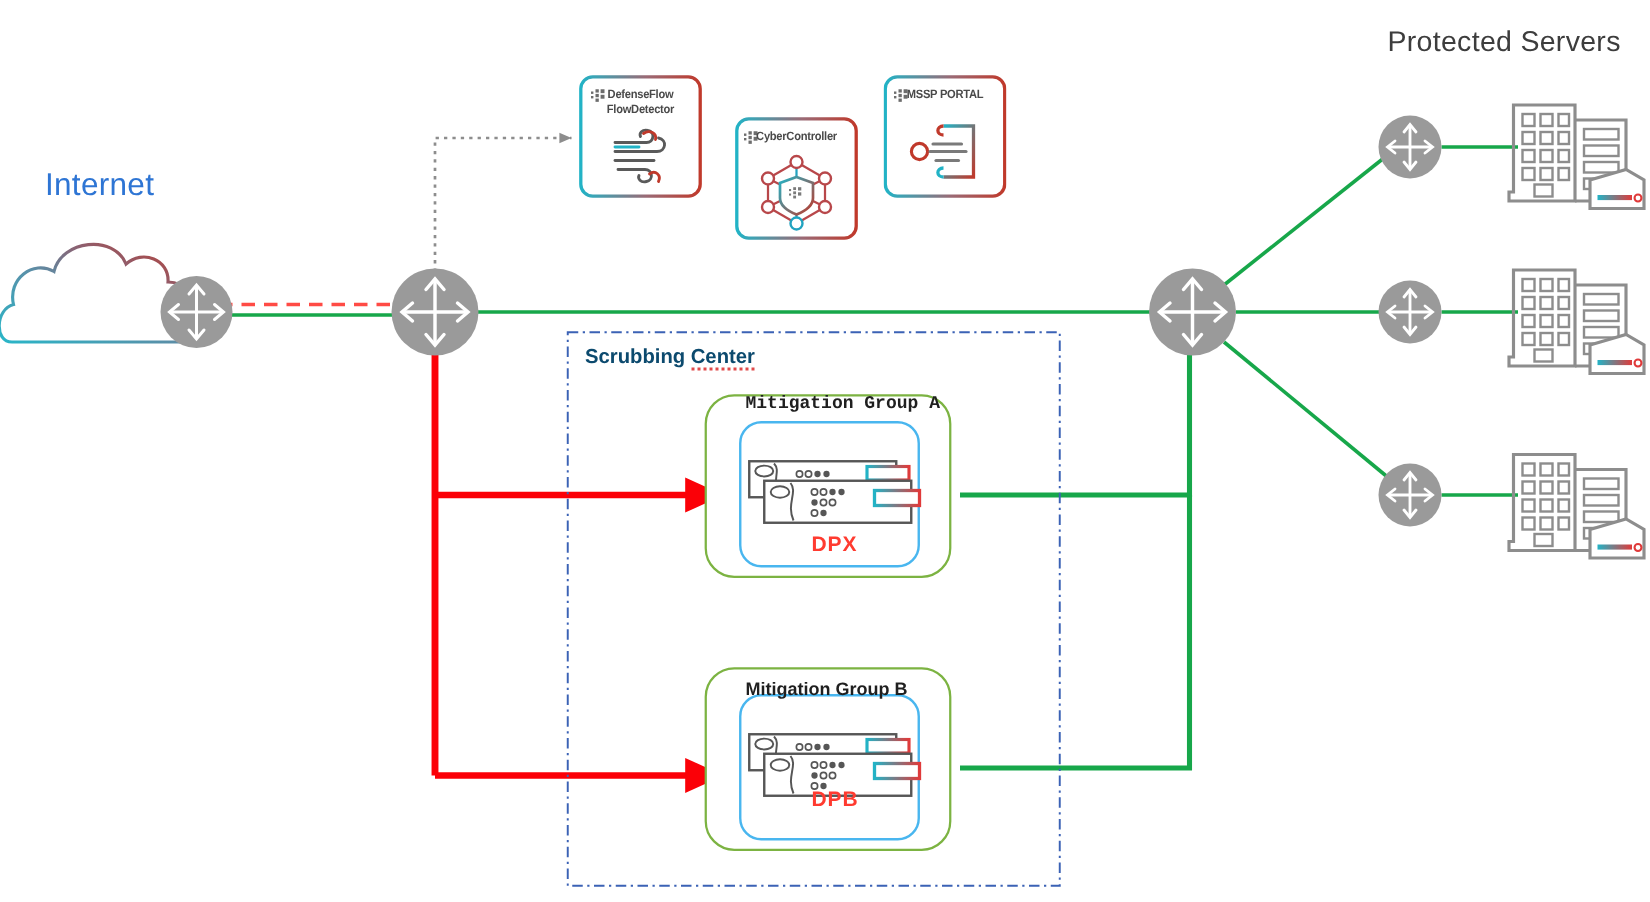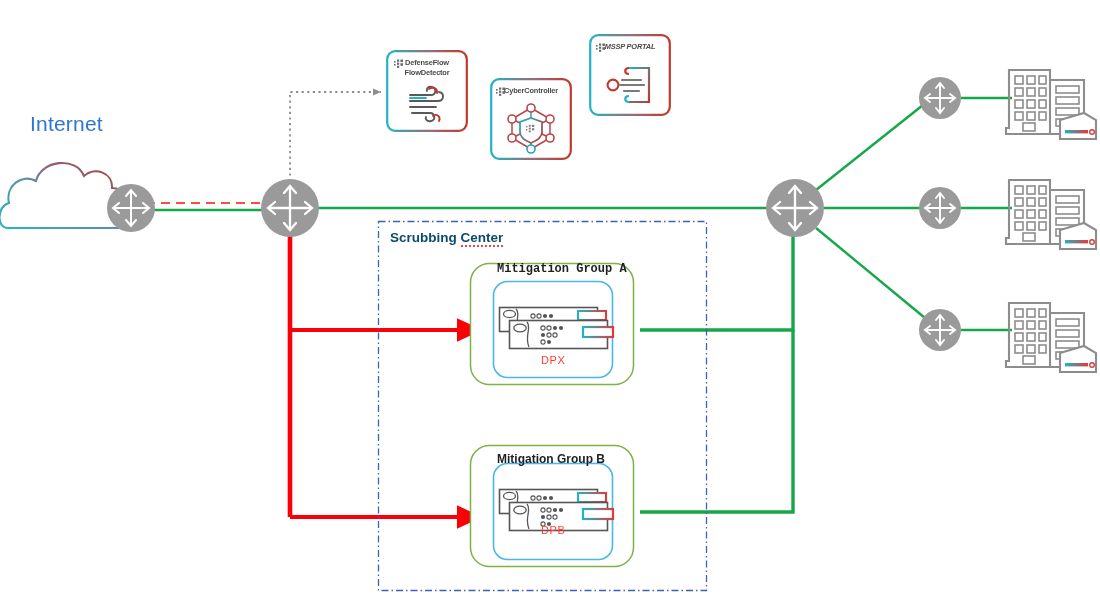--- a/index.html
+++ b/index.html
@@ -30,41 +30,41 @@
   #scrubbing-center-label .sp{
     border-bottom:2px dotted #e04a4a;padding-bottom:0px;
   }
   .mg-title{
     position:absolute;font-size:12px;font-weight:bold;color:#1f1f1f;
     white-space:nowrap;
   }
   #mg-a-title{left:497px;top:262px;font-family:Liberation Mono, monospace;}
   #mg-b-title{left:497px;top:452px;}
   .dp-label{
-    position:absolute;font-size:11px;color:#ff3b30;font-weight:normal;
+    position:absolute;font-size:14px;color:#ff3b30;font-weight:bold;
     letter-spacing:.6px;white-space:nowrap;
   }
   #dp-a-label{left:541px;top:354px;}
   #dp-b-label{left:541px;top:524px;}
 
   
   .prod-card{
     position:absolute;width:82px;height:60px;border-radius:9px;
     background:#ffffff;box-sizing:border-box;
   }
   .prod-title{
     position:absolute;left:0;right:0;top:8px;
     text-align:center;font-size:8px;font-weight:bold;
     color:#4a4a4a;letter-spacing:-.2px;line-height:9.5px;
     font-family:"Liberation Sans Narrow","Liberation Sans",sans-serif;
     transform:scaleX(.93);
   }
   #card-defenseflow{left:386px;top:50px;}
   #card-cybercontroller{left:490px;top:50px;margin-top:28px;}
-  #card-msspportal{left:589px;top:34px;font-style:italic;}
+  #card-msspportal{left:589px;top:50px;}
   .prod-art{position:absolute;left:0;top:0;width:82px;height:82px;}
 </style>
 </head>
 <body>
 
 <div id="stage">
 
   <svg class="layer" viewBox="0 0 1100 601">
     <defs>
       <linearGradient id="cloudGrad" x1="0" y1="1" x2="1" y2="0">
@@ -441,20 +441,21 @@
         </g>
       </g>
     </svg>
     <div class="prod-title">
       <div>MSSP PORTAL</div>
     </div>
   </div>
 
   <div class="lbl" id="internet-label">Internet</div>
 
+  <div class="lbl" id="protected-servers-label">Protected Servers</div>
 
 
   <div class="lbl" id="scrubbing-center-label"><span>Scrubbing </span><span class="sp">Center</span></div>
 
   <div class="mg-title" id="mg-a-title">Mitigation Group A</div>
   <div class="mg-title" id="mg-b-title">Mitigation Group B</div>
 
   <div class="dp-label" id="dp-a-label">DPX</div>
   <div class="dp-label" id="dp-b-label">DPB</div>
 

